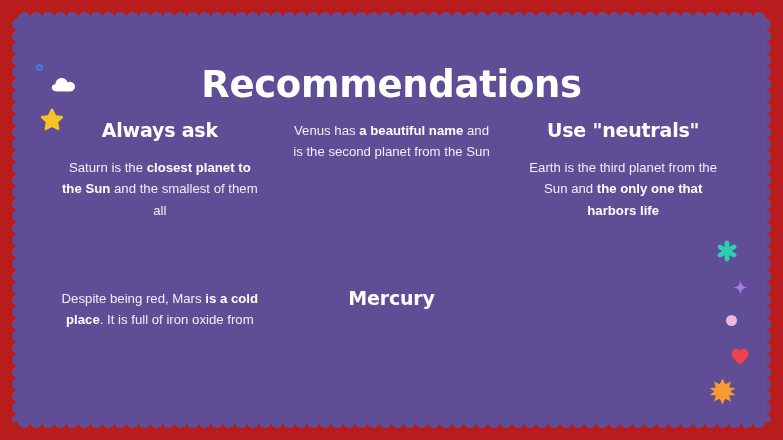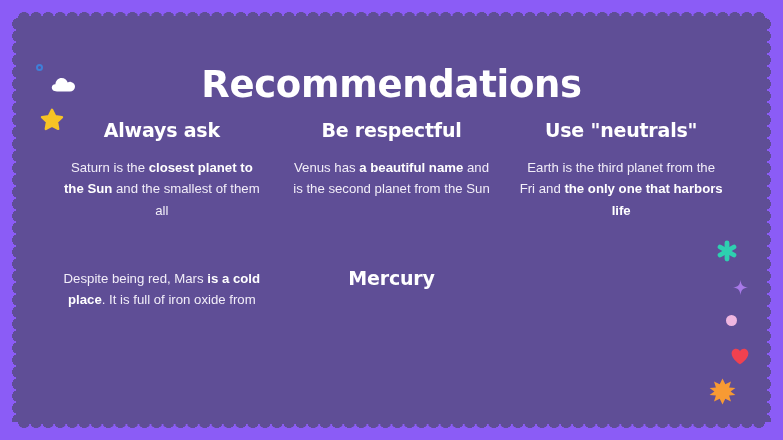--- a/index.html
+++ b/index.html
@@ -11,21 +11,21 @@
     width: 783px;
     height: 440px;
     overflow: hidden;
     font-family: "DejaVu Sans", sans-serif;
   }
 
   #slide {
     position: relative;
     width: 783px;
     height: 440px;
-    background: #8b5cf6;
+    background: #b91c1c;
     overflow: hidden;
   }
 
   
   .panel-wrap {
     position: absolute;
     left: 18px;
     top: 18px;
     width: 747px;
     height: 404px;
@@ -81,20 +81,21 @@
   .grid {
     position: absolute;
     left: 36px;
     top: 102px;
     width: 675px;
     display: grid;
     grid-template-columns: repeat(3, 1fr);
     grid-template-rows: 148px 148px;
     column-gap: 14px;
     row-gap: 0px;
+    gap: 20px;
   }
 
   .card {
     text-align: center;
     padding: 0 6px;
   }
 
   .card-heading {
     color: #ffffff;
     font-family: "DejaVu Sans", sans-serif;
@@ -157,27 +158,26 @@
     <div class="title">Recommendations</div>
 
     <div class="grid">
 
       <div class="card">
         <div class="card-heading">Always ask</div>
         <p class="card-body"><span>Saturn is the </span><b>closest planet to the Sun</b><span> and the smallest of them all</span></p>
       </div>
 
       <div class="card">
-        <div class="card-heading">Be respectful</div>
         <p class="card-body"><span>Venus has </span><b>a beautiful name</b><span> and is the second planet from the Sun</span></p>
       </div>
 
       <div class="card">
         <div class="card-heading">Use "neutrals"</div>
-        <p class="card-body"><span>Earth is the third planet from the Fri and </span><b>the only one that harbors life</b></p>
+        <p class="card-body"><span>Earth is the third planet from the Sun and </span><b>the only one that harbors life</b></p>
       </div>
 
       <div class="card">
         <p class="card-body"><span>Despite being red, Mars </span><b>is a cold place</b><span>. It is full of iron oxide from</span></p>
       </div>
 
 
       <div class="card">
         <div class="card-heading">Mercury</div>
       </div>

